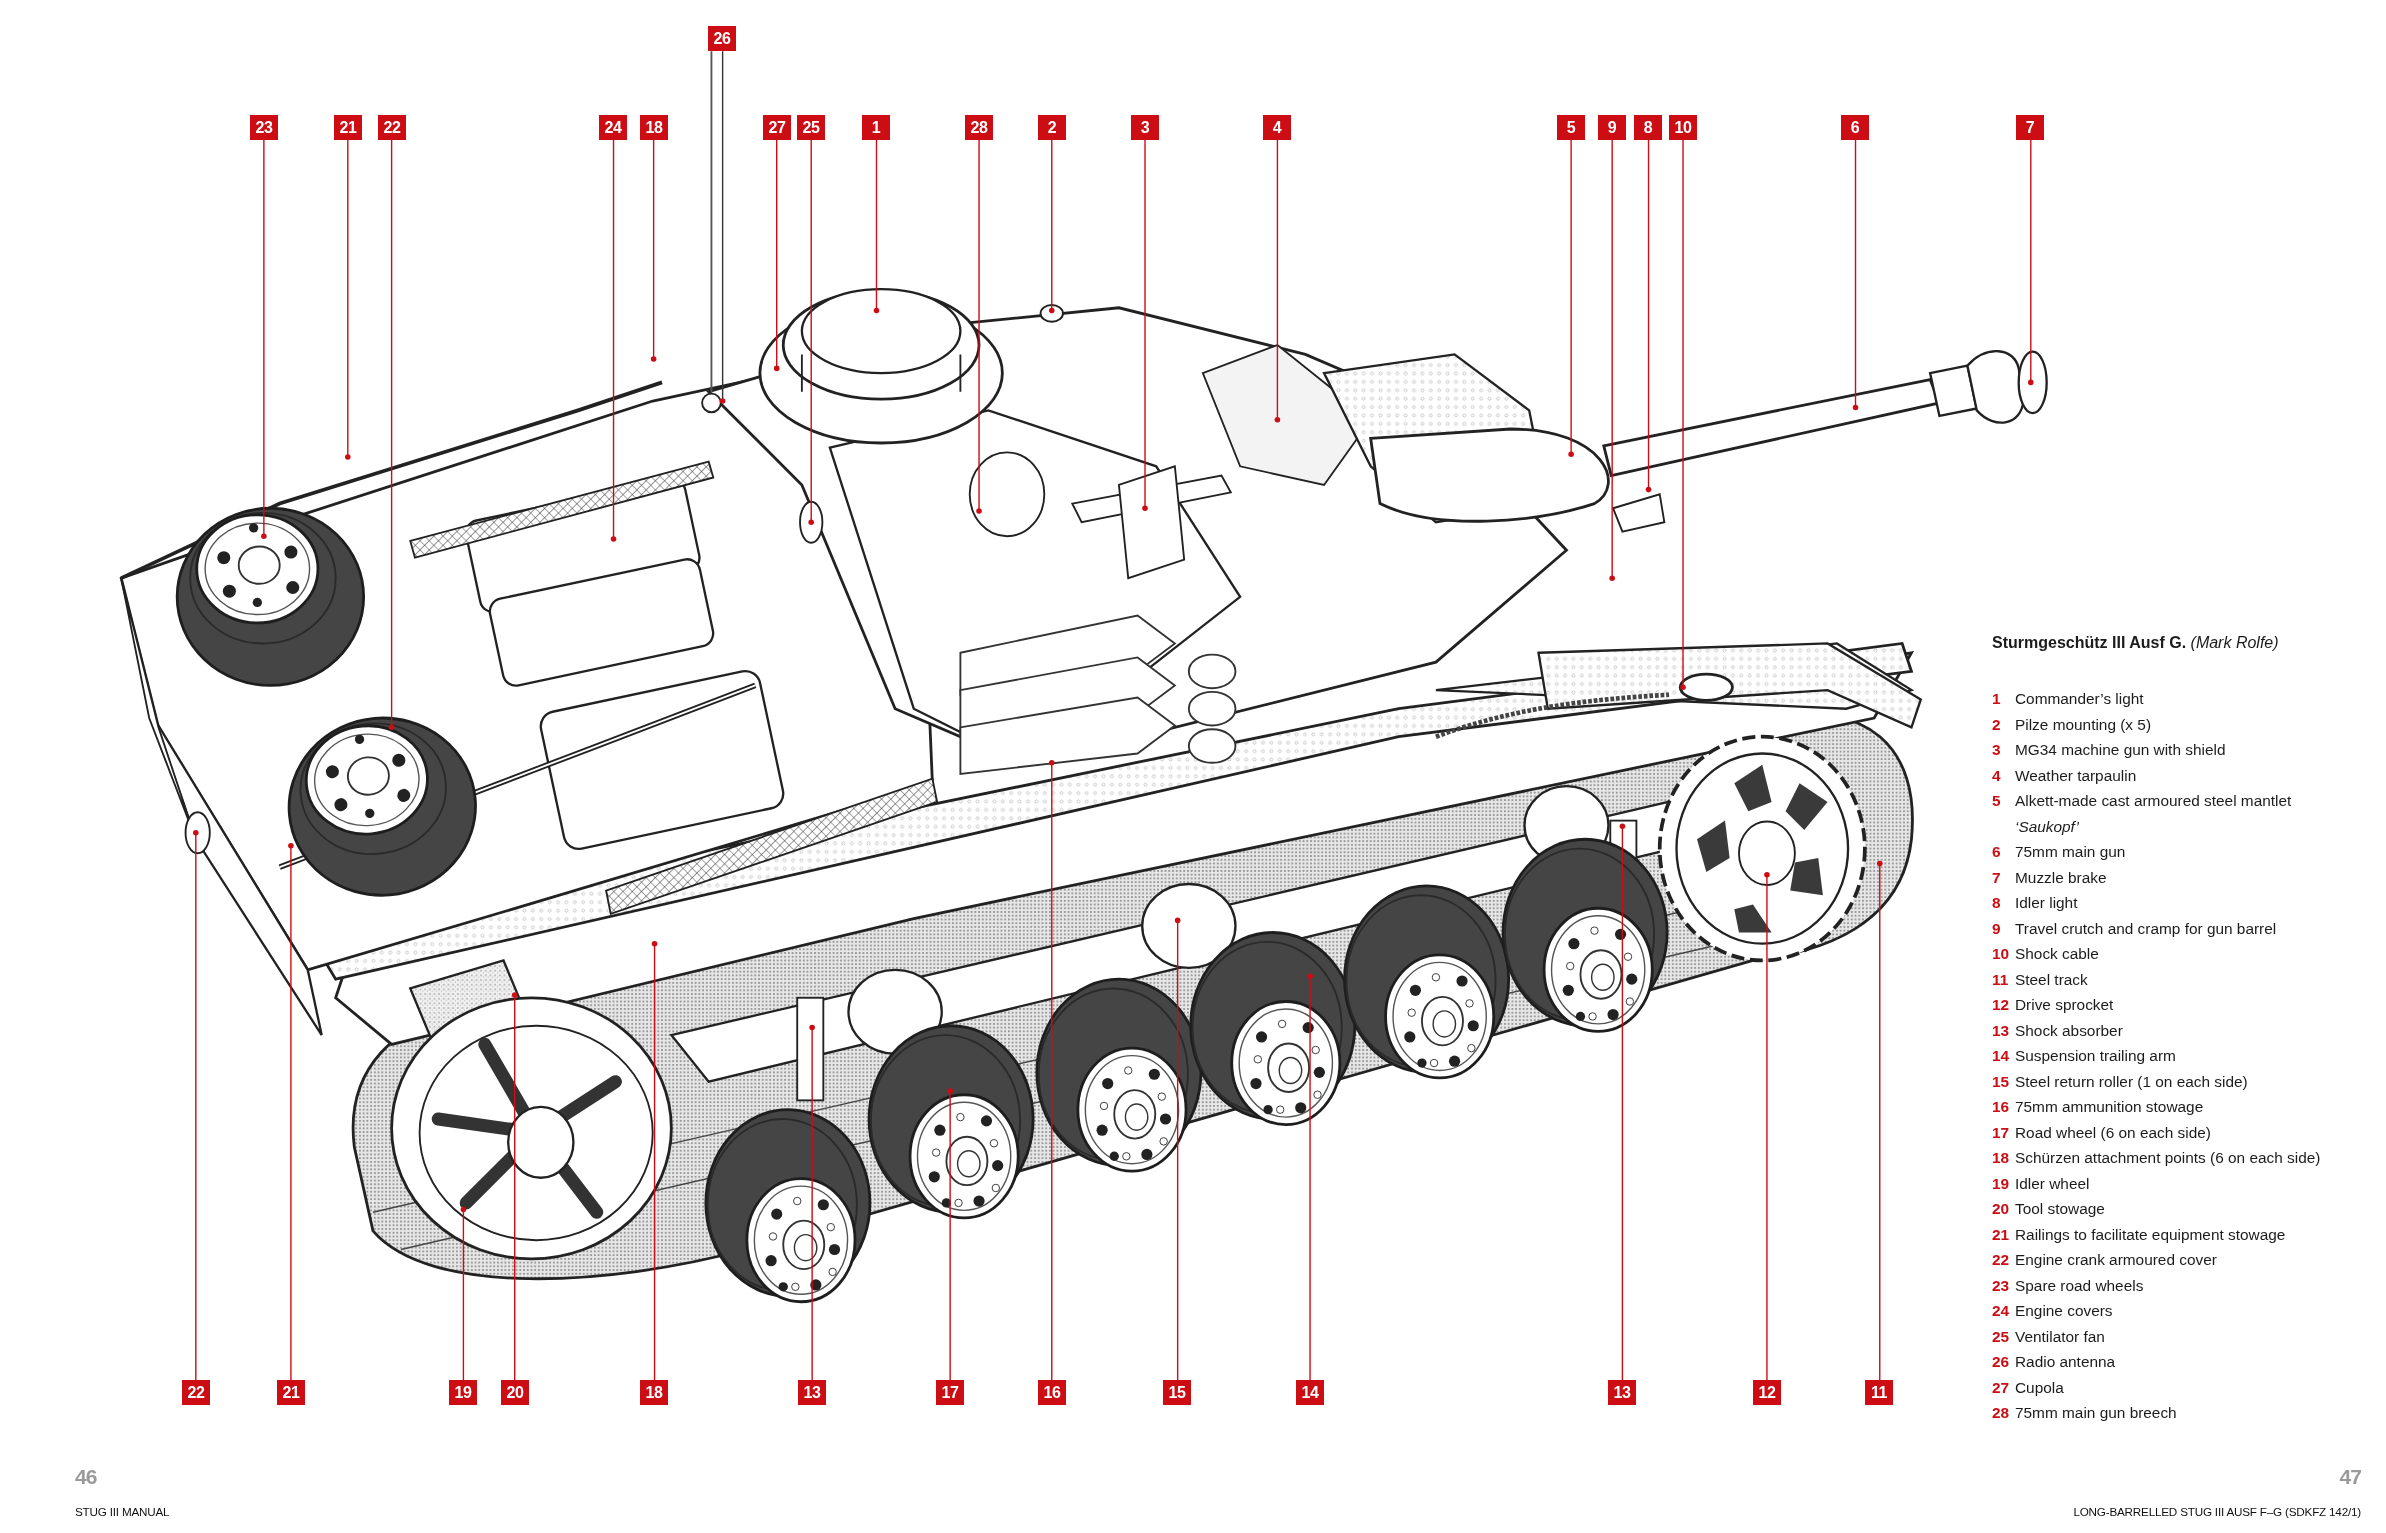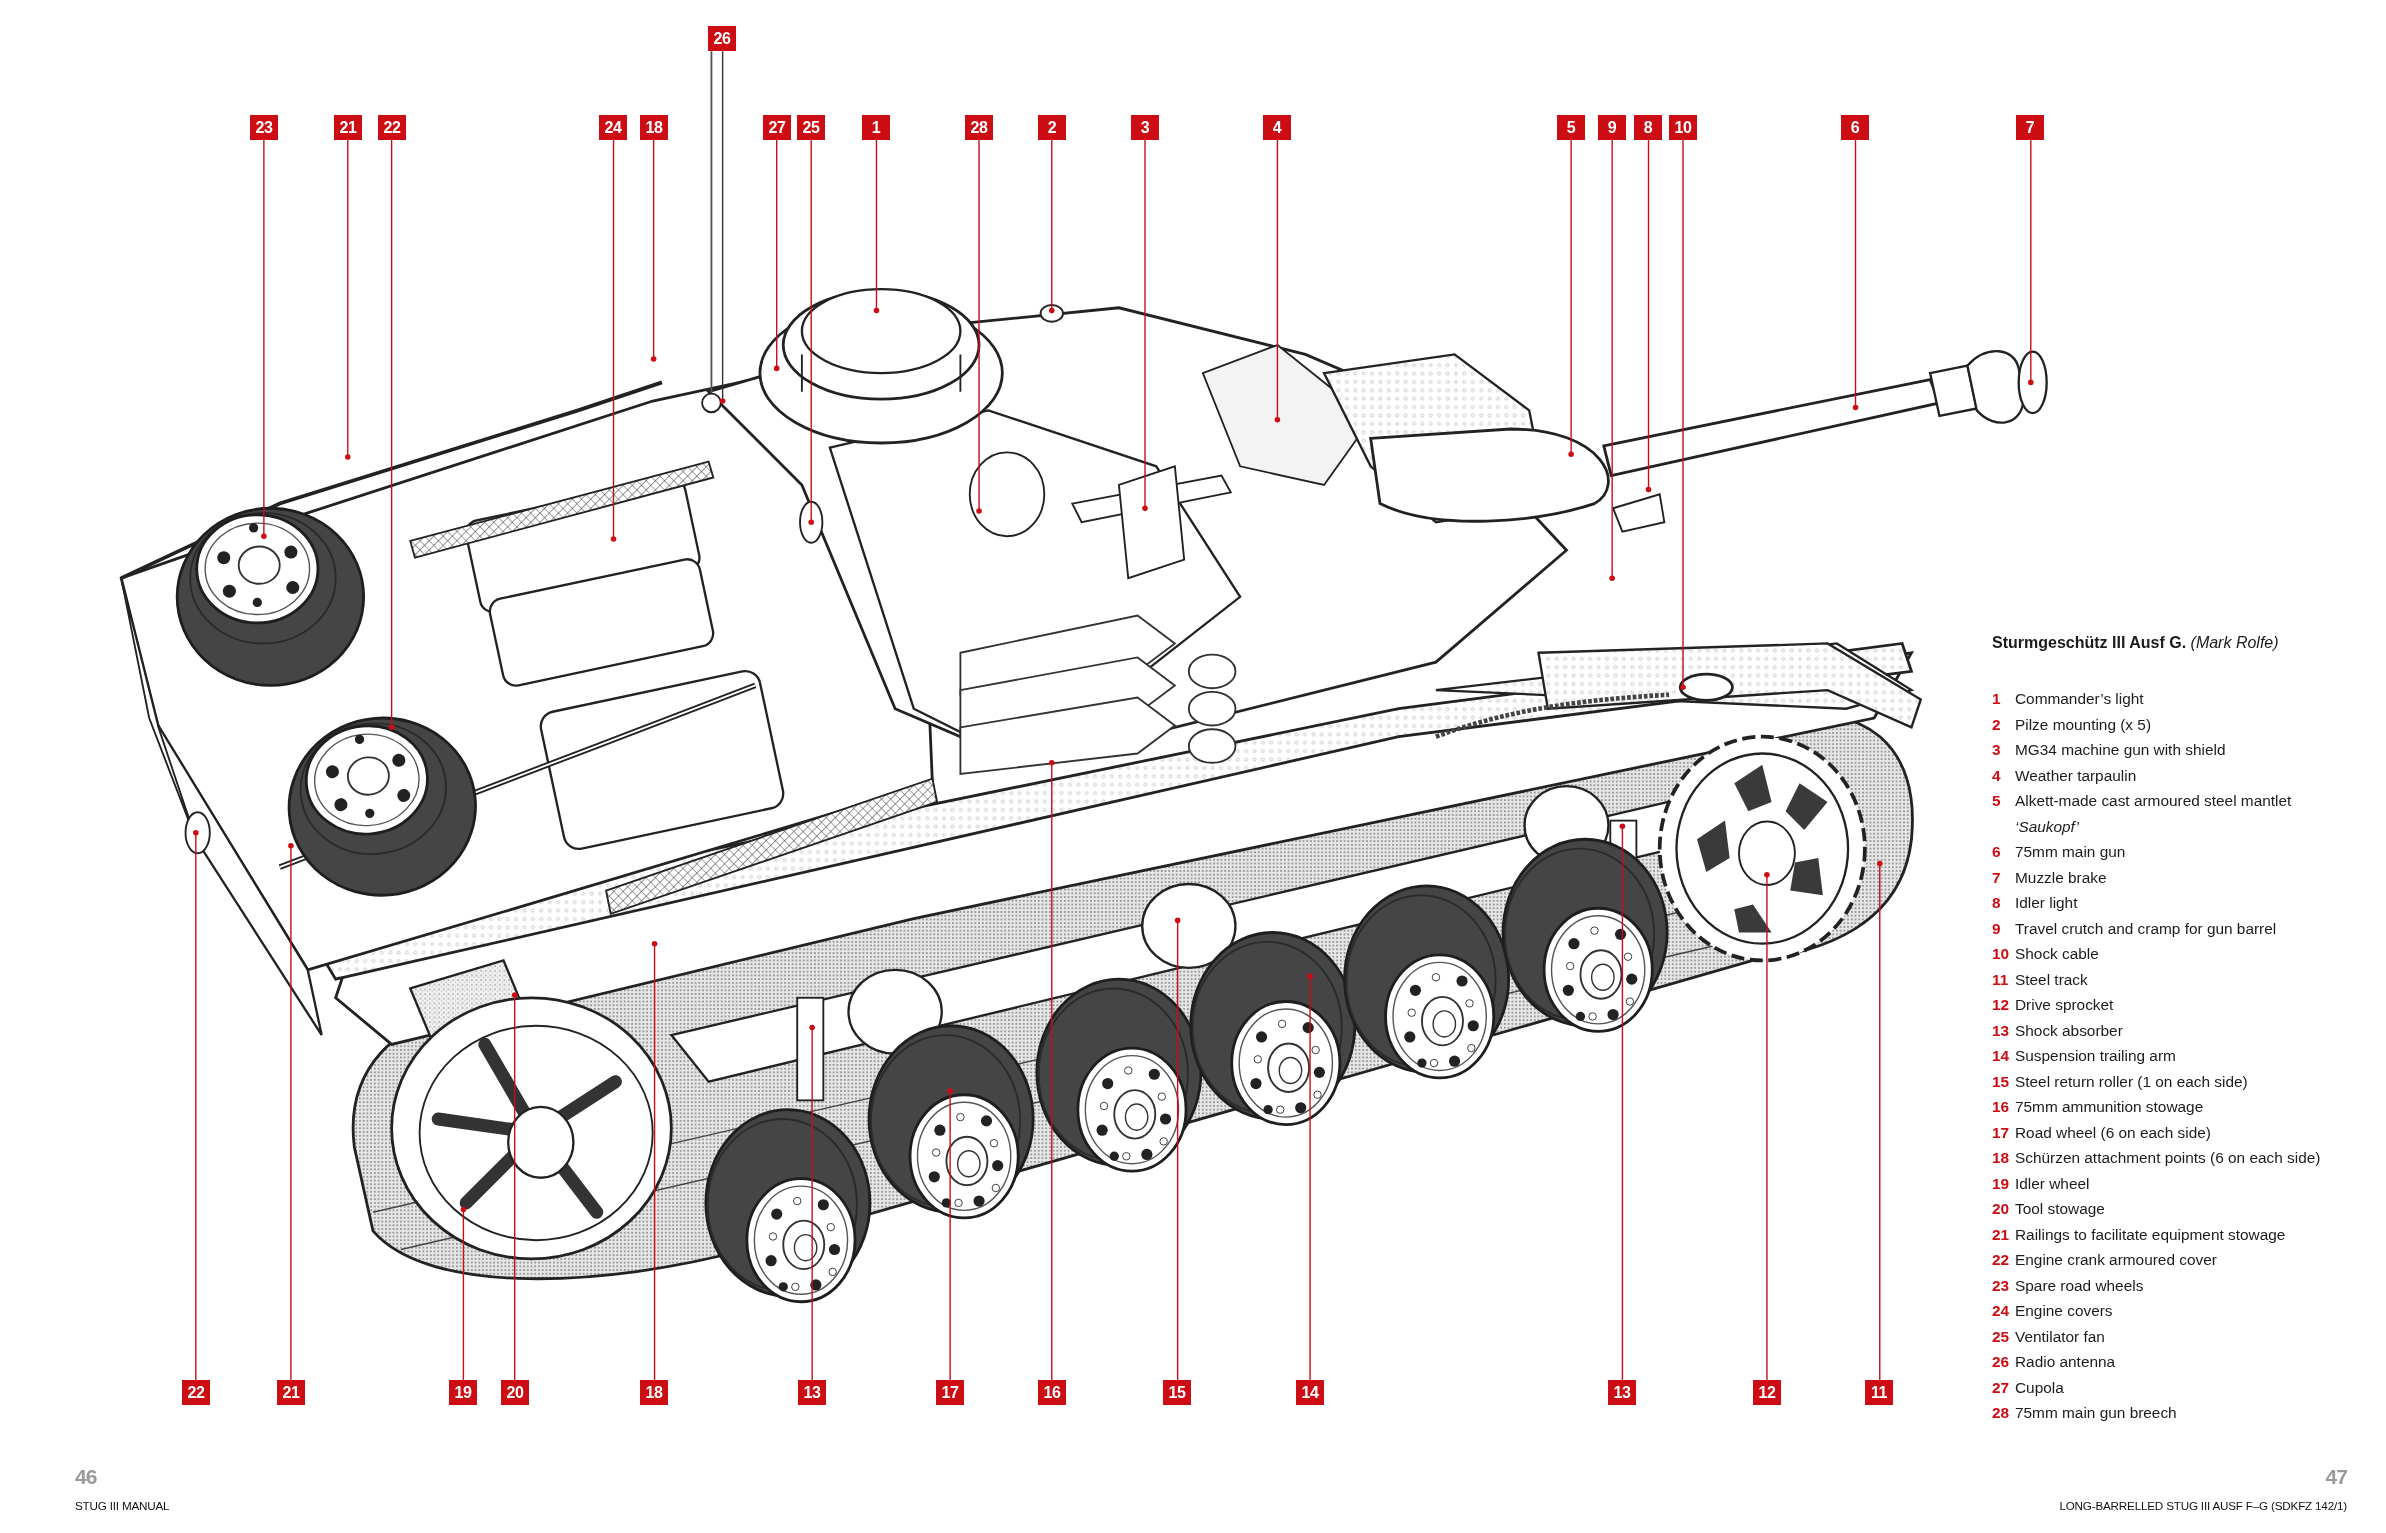--- a/index.html
+++ b/index.html
@@ -9,23 +9,23 @@
   .legend { position:absolute; left:1992px; top:634px; width:392px; font-family:"Liberation Sans", sans-serif; color:#1c1c1c; }
   .legend-title { font-size:16px; font-weight:bold; margin:0 0 34px 0; }
   .legend-title .credit { font-weight:normal; font-style:italic; }
   .legend-list { list-style:none; padding:0; margin:0; }
   .legend-item { display:flex; font-size:15.4px; line-height:25.5px; }
   .legend-num { color:#cc0d14; font-weight:bold; width:23px; flex:0 0 23px; }
   .legend-text { flex:1; }
   .legend-text .it { font-style:italic;margin-top:48px; }
   .folio { position:absolute; font-family:"Liberation Sans", sans-serif; }
   .folio-num { font-size:21px; font-weight:bold; color:#9a9a9a; line-height:31px; letter-spacing:-0.9px; }
-  .folio-title { font-size:11.7px; color:#111; line-height:15px; margin-top:6px; letter-spacing:-0.2px; }
+  .folio-title { font-size:11.7px; color:#111; line-height:15px; margin-top:12px; letter-spacing:-0.2px; }
   #folio-left { left:75px; top:1461px; }
-  #folio-right { right:40px; top:1461px; text-align:right; }
+  #folio-right { right:26px; top:1461px; text-align:right; }
 </style>
 </head>
 <body>
 
 <div id="stage">
 <svg id="art" width="2387" height="1534" viewBox="0 0 2560 1645" xmlns="http://www.w3.org/2000/svg">
   <defs>
     <pattern id="dots" width="9" height="9" patternUnits="userSpaceOnUse">
       <rect width="9" height="9" fill="#ffffff"></rect>
       <circle cx="4.5" cy="4.5" r="1.6" fill="none" stroke="#b8b8b8" stroke-width="0.8"></circle>

